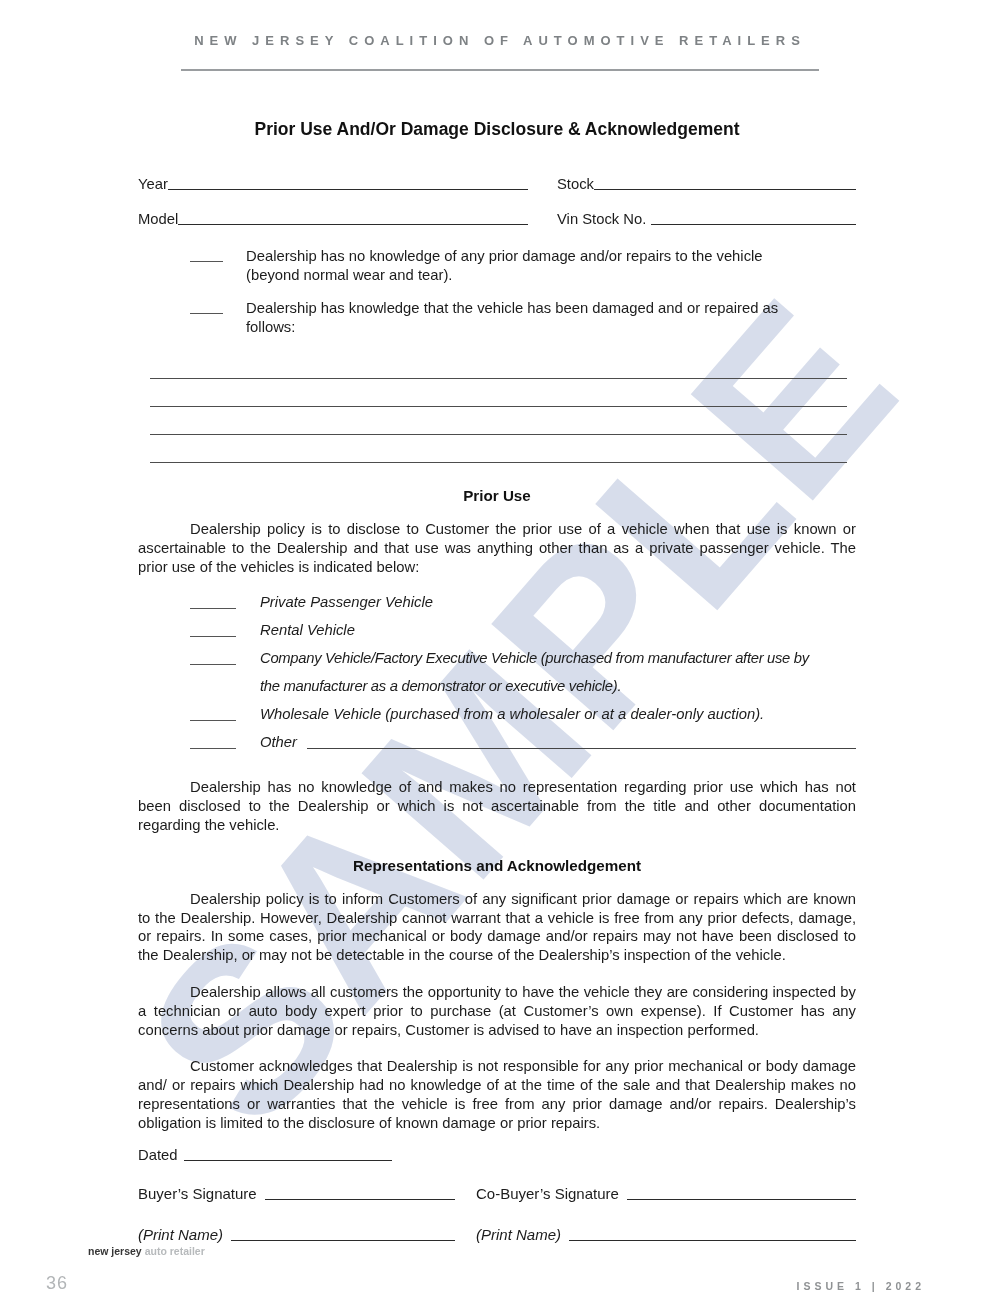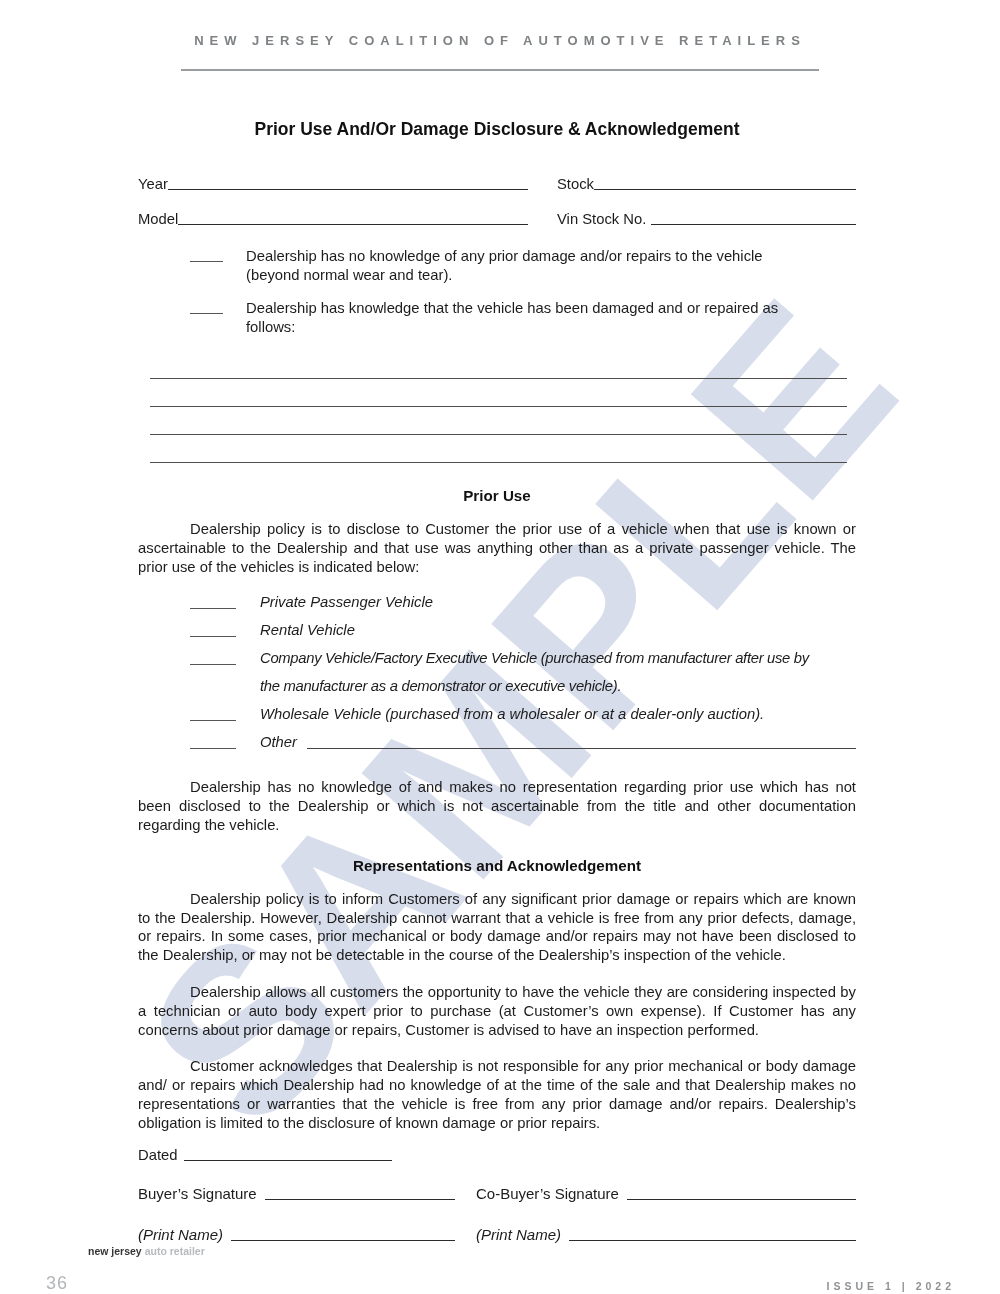--- a/index.html
+++ b/index.html
@@ -112,21 +112,21 @@
     position: absolute; left: 46px; top: 1240px;
     font-size: 18px; color: #b2b5b7; letter-spacing: 1px; z-index: 1;
   }
   .footer-brand {
     position: absolute; left: 88px; top: 1212px;
     font-size: 10.5px; font-weight: 700; z-index: 1;
   }
   .footer-brand .brand-dark { color: #353535; }
   .footer-brand .brand-light { color: #b7babc; }
   .footer-issue {
-    position: absolute; right: 45px; top: 1247px;
+    position: absolute; right: 75px; top: 1247px;
     font-size: 10.5px; font-weight: 700; letter-spacing: 4px;
     color: #8f9294; z-index: 1;
   }
 </style>
 </head>
 <body>
 
 <div class="page">
 
   <div class="watermark">SAMPLE</div>

